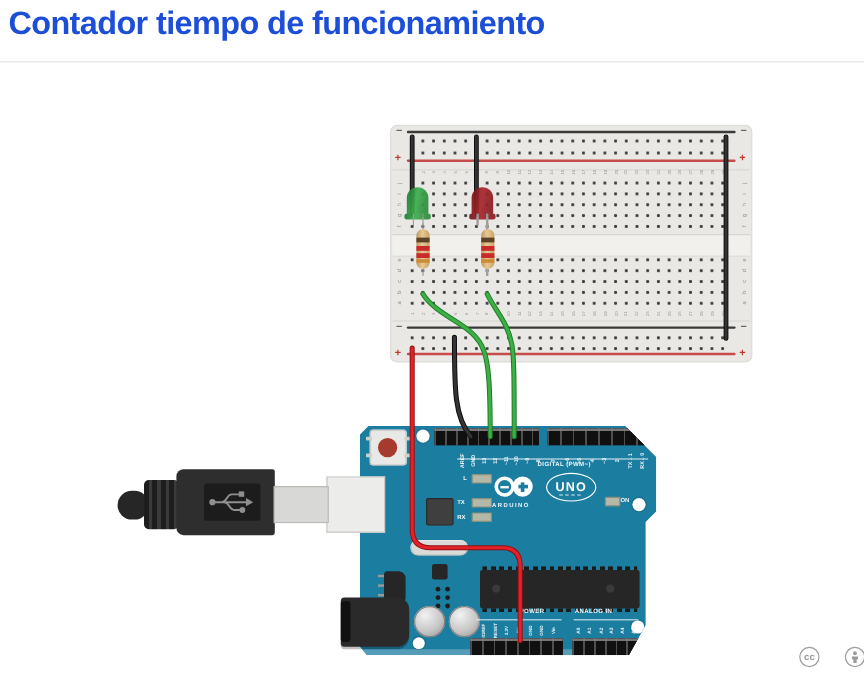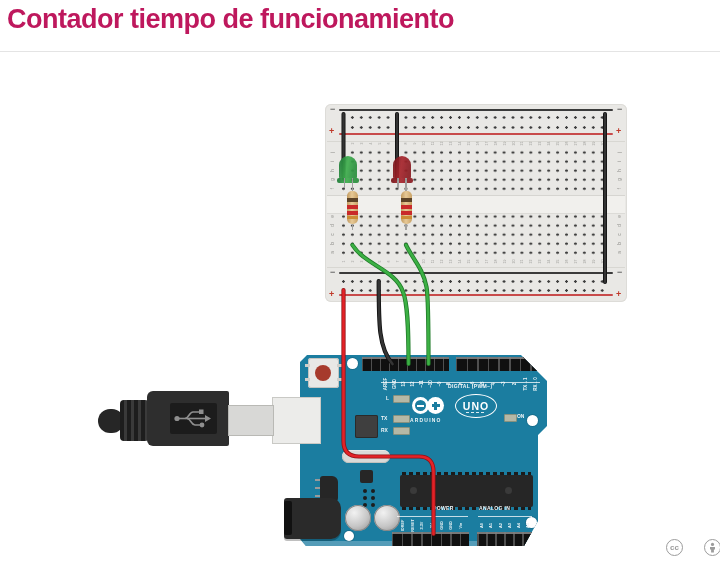--- a/index.html
+++ b/index.html
@@ -1,20 +1,20 @@
 <!DOCTYPE html>
 <html><head>
 <meta charset="utf-8">
 <style>
   html,body{margin:0;padding:0;background:#fff;font-family:"Liberation Sans", sans-serif;}
   .canvas{position:relative;width:720px;height:561px;background:#fff;overflow:hidden;}
 
   
   .page-title{position:absolute;left:7px;top:4px;margin:0;font-size:27px;font-weight:bold;
-    letter-spacing:-0.5px;color:#be185d;}
+    letter-spacing:-0.5px;color:#1d4ed8;}
   .divider{position:absolute;left:0;top:51px;width:720px;height:1px;background:#e4e4e4;}
 
   
   .breadboard{position:absolute;left:325px;top:104px;width:302px;height:198px;
     background:#e9e8e5;border-radius:6px;box-shadow:0 0 0 1px #dddcd8 inset;}
   .bb-line{position:absolute;height:2px;border-radius:1px;}
   .bb-groove{position:absolute;left:2px;width:298px;height:1px;background:#d8d7d2;}
   .bb-channel{position:absolute;left:2px;top:91px;width:298px;height:17px;background:#f1f0ed;
     border-top:1px solid #d6d5d1;border-bottom:1px solid #dcdbd7;}
   .holes{position:absolute;background-image:radial-gradient(circle,#3d3d3d 1.05px,rgba(61,61,61,0) 1.5px);

